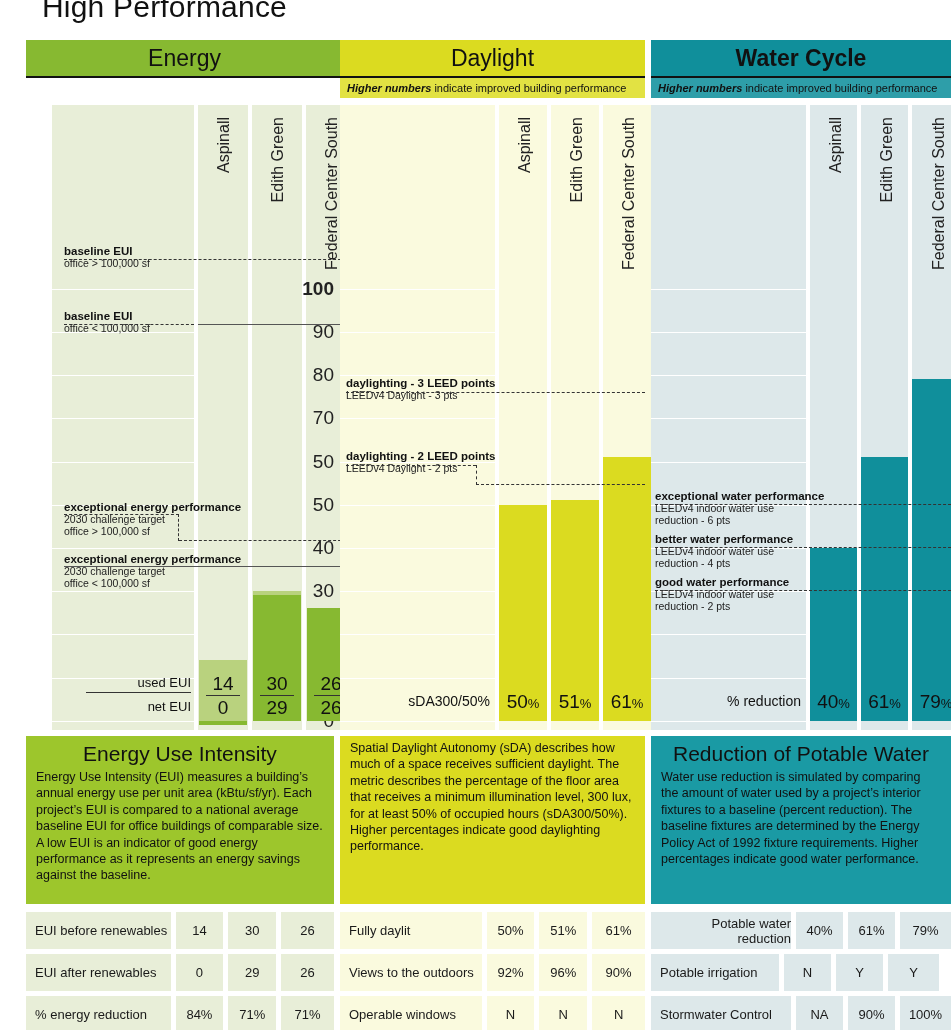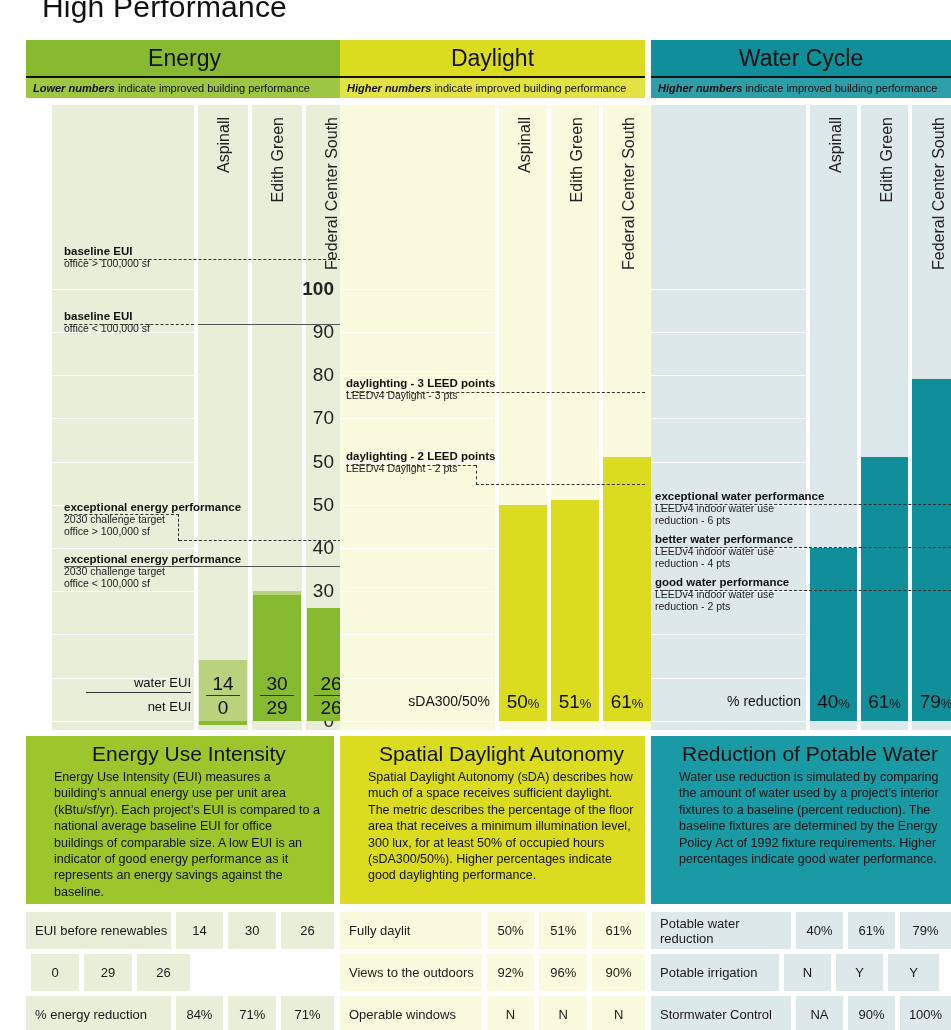--- a/index.html
+++ b/index.html
@@ -12,21 +12,21 @@
   .col-energy{left:26px;width:317px;}
   .col-daylight{left:340px;width:305px;}
   .col-water{left:651px;width:300px;}
 
   .sec-head{height:36px;line-height:36px;text-align:center;font-size:23px;font-weight:400;color:#111;border-bottom:2px solid #111;}
   .sec-sub{height:20px;line-height:20px;font-size:11px;padding-left:7px;color:#111;}
   .sec-sub i{font-style:italic;font-weight:bold;}
 
   .hd-energy{background:#87b931;}
   .hd-daylight{background:#dbdb20;}
-  .hd-water{background:#108f9b;}
+  .hd-water{background:#108f9b;font-weight:bold;}
   .sub-energy{background:#9dc642;}
   .sub-daylight{background:#e2e243;}
   .sub-water{background:#2e9ea9;}
 
   
   .chart{position:absolute;top:105px;height:625px;}
   .chart-energy{left:26px;width:308px;}
   .chart-daylight{left:340px;width:305px;}
   .chart-water{left:651px;width:300px;}
 
@@ -61,21 +61,21 @@
   .thr-t2{font-size:10.5px;color:#222;white-space:nowrap;line-height:12px;}
 
   .vallabel{position:absolute;font-size:19px;color:#111;text-align:center;}
   .vallabel small{font-size:13px;}
   .rowlab{position:absolute;font-size:13px;color:#111;text-align:right;white-space:nowrap;}
   .fracbox{position:absolute;text-align:center;font-size:19px;color:#111;}
   .fracbox .num{padding:0 6px 1px 6px;border-bottom:1px solid #333;display:inline-block;line-height:20px;}
   .fracbox .den{display:inline-block;line-height:21px;padding-top:1px;}
 
   
-  .desc{position:absolute;top:736px;height:168px;padding:4px 10px 0 28px;box-sizing:border-box;}
+  .desc{position:absolute;top:736px;height:168px;padding:4px 10px 0 10px;box-sizing:border-box;}
   .desc-energy{left:26px;width:308px;background:#9dc62c;}
   .desc-daylight{left:340px;width:305px;background:#dbdb20;}
   .desc-water{left:651px;width:300px;background:#1a9aa4;}
   .desc h2{margin:2px 0 3px 0;font-size:21px;font-weight:400;text-align:center;color:#111;}
   .desc p{margin:0;font-size:12.5px;line-height:16.4px;color:#111;text-align:left;}
 
   
   .tbl{position:absolute;top:912px;}
   .tbl-energy{left:26px;width:308px;}
   .tbl-daylight{left:340px;width:305px;}
@@ -87,21 +87,20 @@
   .t-d .tlab,.t-d .tval{background:#fafade;}
   .t-w .tlab,.t-w .tval{background:#dde8ea;}
 </style>
 </head>
 <body>
 
 <div class="page-title">High Performance</div>
 
 <div class="col col-energy">
   <div class="sec-head hd-energy">Energy</div>
-  <div class="sec-sub sub-energy"><i>Lower numbers</i><span> indicate improved building performance</span></div>
 </div>
 
 <div class="chart chart-energy">
   <div class="panel pale-e" style="left:26px;width:142px;"></div>
   <div class="gridline" style="top:184px;left:26px;width:142px;"></div>
   <div class="gridline" style="top:227px;left:26px;width:142px;"></div>
   <div class="gridline" style="top:270px;left:26px;width:142px;"></div>
   <div class="gridline" style="top:313px;left:26px;width:142px;"></div>
   <div class="gridline" style="top:357px;left:26px;width:142px;"></div>
   <div class="gridline" style="top:400px;left:26px;width:142px;"></div>
@@ -162,21 +161,21 @@
   <div class="thr-line" style="left:153px;top:435px;width:177px;"></div>
   <div style="position:absolute;left:152px;top:409px;height:27px;border-left:1px dashed #333;"></div>
 
   <div class="thr" style="left:38px;top:448px;">
     <div class="thr-t1">exceptional energy performance</div>
     <div class="thr-t2">2030 challenge target</div>
     <div class="thr-t2">office &lt; 100,000 sf</div>
   </div>
   <div class="thr-solid" style="left:38px;top:461px;width:292px;"></div>
 
-  <div class="rowlab" style="left:60px;top:570px;width:105px;border-bottom:1px solid #333;padding-bottom:2px;">water EUI</div>
+  <div class="rowlab" style="left:60px;top:570px;width:105px;border-bottom:1px solid #333;padding-bottom:2px;">used EUI</div>
   <div class="rowlab" style="left:60px;top:594px;width:105px;">net EUI</div>
 
   <div class="fracbox" style="left:173px;top:568px;width:48px;">
     <span class="num">14</span><br>
     <span class="den">0</span>
   </div>
   <div class="fracbox" style="left:227px;top:568px;width:48px;">
     <span class="num">30</span><br>
     <span class="den">29</span>
   </div>
@@ -295,36 +294,36 @@
   <div class="vallabel" style="left:159px;top:586px;width:47px;"><span>40</span><small>%</small></div>
   <div class="vallabel" style="left:210px;top:586px;width:47px;"><span>61</span><small>%</small></div>
   <div class="vallabel" style="left:261px;top:586px;width:48px;"><span>79</span><small>%</small></div>
 </div>
 
 <div class="desc desc-energy">
   <h2>Energy Use Intensity</h2>
   <p>Energy Use Intensity (EUI) measures a building’s annual energy use per unit area (kBtu/sf/yr).  Each project’s EUI is compared to a national average baseline EUI for office buildings of comparable size.  A low EUI is an indicator of good energy performance as it represents an energy savings against the baseline.</p>
 </div>
 <div class="desc desc-daylight">
-  <h2>Spatial Daylight Autonomy</h2>
   <p>Spatial Daylight Autonomy (sDA) describes how much of a space receives sufficient daylight. The metric describes the percentage of the floor area that receives a minimum illumination level, 300 lux, for at least 50% of occupied hours (sDA300/50%).  Higher percentages indicate good daylighting performance.</p>
 </div>
 <div class="desc desc-water">
   <h2>Reduction of Potable Water</h2>
   <p>Water use reduction is simulated by comparing the amount of water used by a project’s interior fixtures to a baseline (percent reduction).  The baseline fixtures are determined by the Energy Policy Act of 1992 fixture requirements.  Higher percentages indicate good water performance.</p>
 </div>
 
 <div class="tbl tbl-energy t-e">
   <div class="trow">
     <div class="tlab" style="width:145px;">EUI before renewables</div>
     <div class="tval" style="width:48px;">14</div>
     <div class="tval" style="width:48px;">30</div>
     <div class="tval" style="width:53px;">26</div>
   </div>
   <div class="trow">
+    <div class="tlab" style="width:145px;">EUI after renewables</div>
     <div class="tval" style="width:48px;">0</div>
     <div class="tval" style="width:48px;">29</div>
     <div class="tval" style="width:53px;">26</div>
   </div>
   <div class="trow">
     <div class="tlab" style="width:145px;">% energy reduction</div>
     <div class="tval" style="width:48px;">84%</div>
     <div class="tval" style="width:48px;">71%</div>
     <div class="tval" style="width:53px;">71%</div>
   </div>
@@ -346,21 +345,21 @@
   <div class="trow">
     <div class="tlab" style="width:142px;">Operable windows</div>
     <div class="tval" style="width:48px;">N</div>
     <div class="tval" style="width:48px;">N</div>
     <div class="tval" style="width:53px;">N</div>
   </div>
 </div>
 
 <div class="tbl tbl-water t-w">
   <div class="trow">
-    <div class="tlab" style="width:140px;">Potable water reduction</div>
+    <div class="tlab" style="width:140px;text-align:right;">Potable water reduction</div>
     <div class="tval" style="width:47px;">40%</div>
     <div class="tval" style="width:47px;">61%</div>
     <div class="tval" style="width:51px;">79%</div>
   </div>
   <div class="trow">
     <div class="tlab" style="width:128px;">Potable irrigation</div>
     <div class="tval" style="width:47px;">N</div>
     <div class="tval" style="width:47px;">Y</div>
     <div class="tval" style="width:51px;">Y</div>
   </div>

